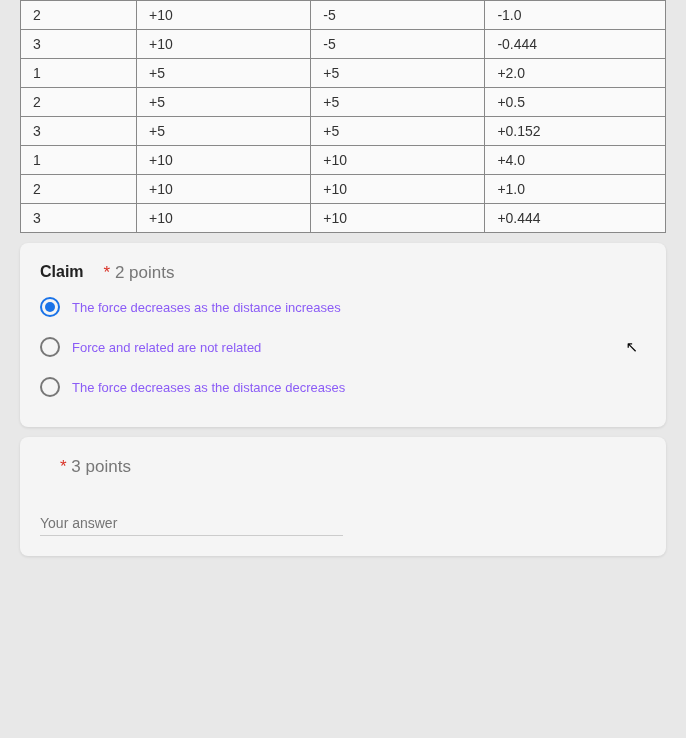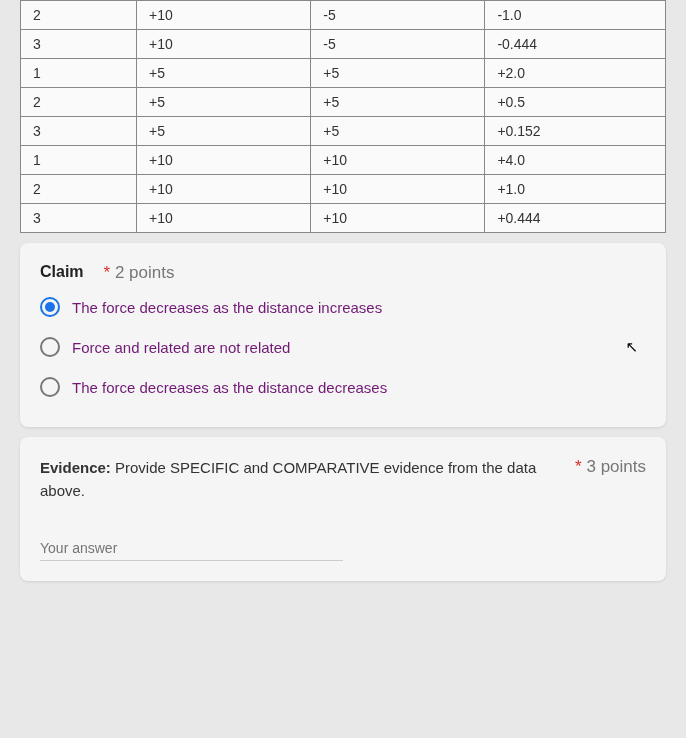--- a/index.html
+++ b/index.html
@@ -84,22 +84,22 @@
       border-color: #1a73e8;
     }
     .radio.selected::after {
       content: '';
       width: 10px;
       height: 10px;
       background: #1a73e8;
       border-radius: 50%;
     }
     .option-label {
-      font-size: 15px;
-      color: #701a75;
+      font-size: 13px;
+      color: #8b5cf6;
     }
     .evidence-text {
       font-size: 15px;
       color: #333;
       line-height: 1.5;
     }
     .evidence-text b { font-weight: bold; }
     .answer-input {
       margin-top: 30px;
       font-size: 14px;
@@ -191,21 +191,18 @@
       <div class="option-row">
         <div class="radio"></div>
         <span class="option-label">The force decreases as the distance decreases</span>
       </div>
     </div>
   <span style="position:absolute; right:28px; top:95px; font-size:15px;">↖</span>
 </div>
 
 <div class="card">
   <div class="question-header">
-    <div class="evidence-text">
-      <b>Evidence: </b><span>Provide SPECIFIC and COMPARATIVE evidence from the data above.</span>
-    </div>
     <div class="points">
       <span class="asterisk">*</span><span> 3 points</span>
     </div>
   </div>
   <input type="text" class="answer-input" placeholder="Your answer" style="">
 </div>
 
 </body></html>

